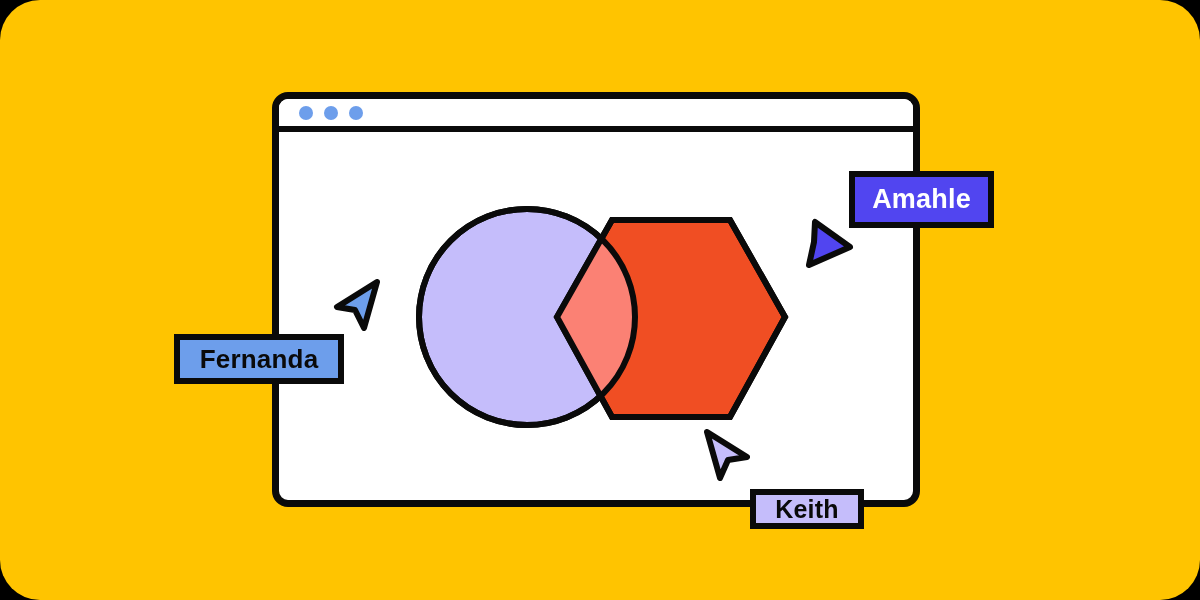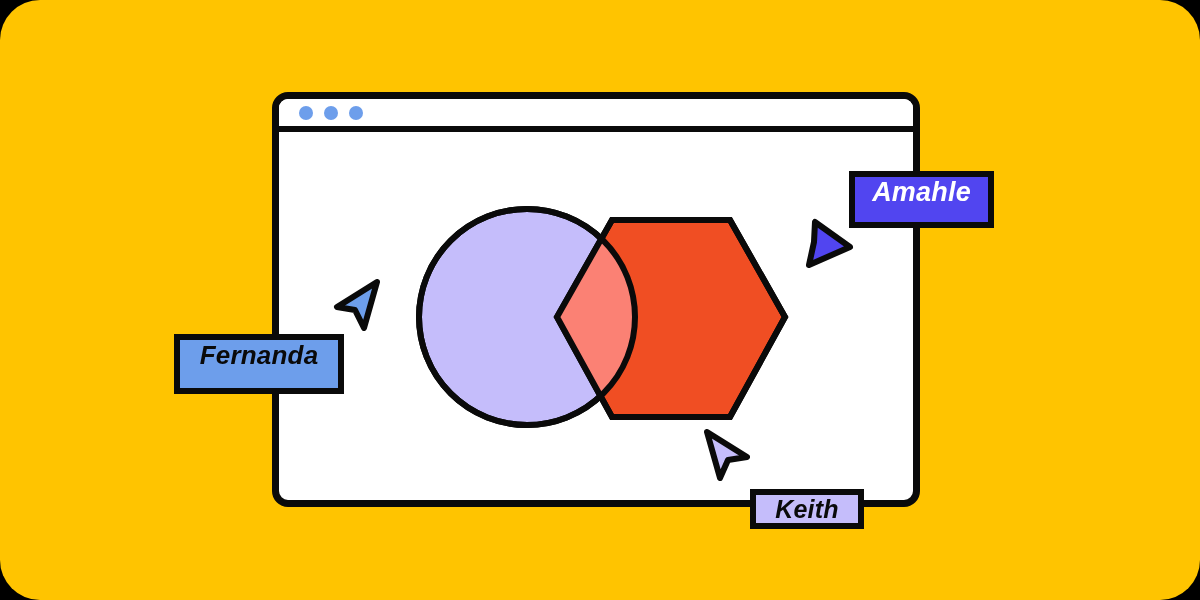--- a/index.html
+++ b/index.html
@@ -69,31 +69,31 @@
     position: absolute;
     left: 0;
     top: 0;
   }
   
   .name-tag {
     position: absolute;
     border: 6px solid #0A0A0A;
     box-sizing: border-box;
     display: flex;
+    align-items: center;
     justify-content: center;
     font-weight: bold;
     letter-spacing: 0.2px;
     white-space: nowrap;
-    font-style: italic;
   }
   #tag-fernanda {
     left: 174px;
     top: 334px;
     width: 170px;
-    height: 60px;
+    height: 50px;
     background: #6D9EEB;
     color: #0A0A0A;
     font-size: 26px;
   }
   #tag-amahle {
     left: 849px;
     top: 171px;
     width: 145px;
     height: 57px;
     background: #5145F0;

